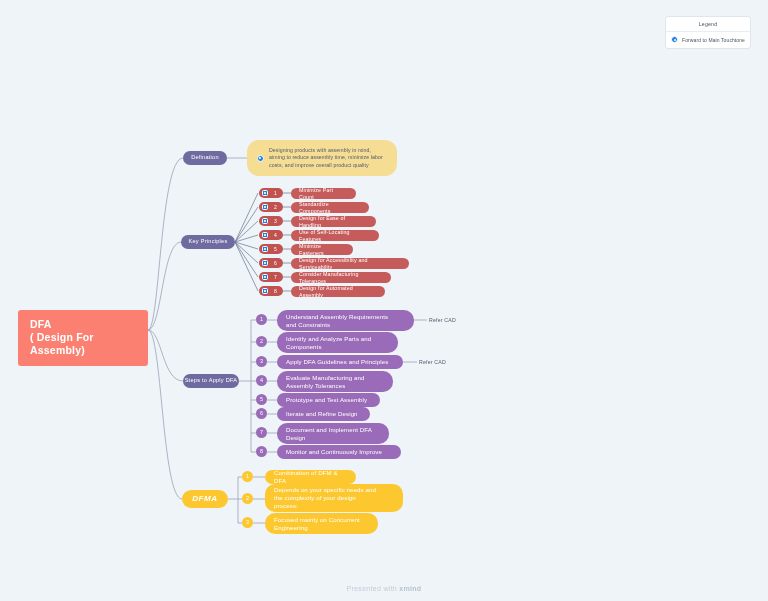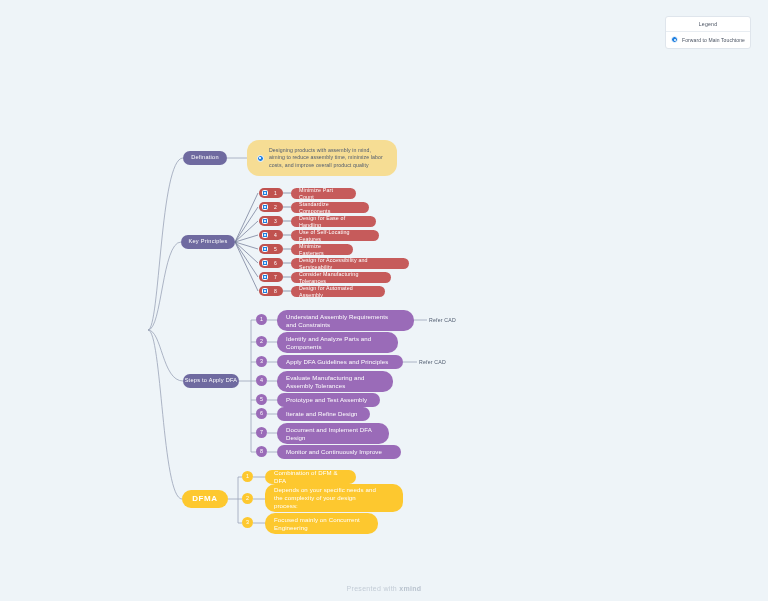--- a/index.html
+++ b/index.html
@@ -299,20 +299,24 @@
       <path d="M238 477 L238 523"></path>
       <path d="M238 477 L242 477"></path>
       <path d="M238 499 L242 499"></path>
       <path d="M238 523 L242 523"></path>
       <path d="M253 477 L265 477"></path>
       <path d="M253 499 L265 499"></path>
       <path d="M253 523 L265 523"></path>
     </g>
   </svg>
 
+  <div class="root-node">
+    <span>DFA</span>
+    <span class="l2">( Design For Assembly)</span>
+  </div>
 
   <div class="branch-pill" style="left:183px; top:151px; width:44px; height:14px;">
     <span>Defination</span>
   </div>
   <div class="node cream" style="left:247px; top:140px; width:150px; height:36px;">
     <span>Designing products with assembly in mind, aiming to reduce assembly time, minimize labor costs, and improve overall product quality</span>
   </div>
   <div class="marker round" style="left:257px; top:155px;"></div>
 
   <div class="branch-pill" style="left:181px; top:235px; width:54px; height:14px;">
@@ -446,21 +450,21 @@
 Design</span>
   </div>
 
   <div class="badge purple-badge" style="left:256px; top:446px;">
     <span>8</span>
   </div>
   <div class="node purple" style="left:277px; top:445px; width:124px; height:14px;">
     <span>Monitor and Continuously Improve</span>
   </div>
 
-  <div class="branch-pill yellow" style="left:182px; top:490px; width:46px; height:18px;">
+  <div class="branch-pill yellow" style="left:182px; top:490px; width:46px; height:18px;font-style:italic;">
     <span>DFMA</span>
   </div>
 
   <div class="badge yellow-badge" style="left:242px; top:471px;">
     <span>1</span>
   </div>
   <div class="node yellow" style="left:265px; top:470px; width:91px; height:14px;">
     <span>Combination of DFM &amp; DFA</span>
   </div>
 

